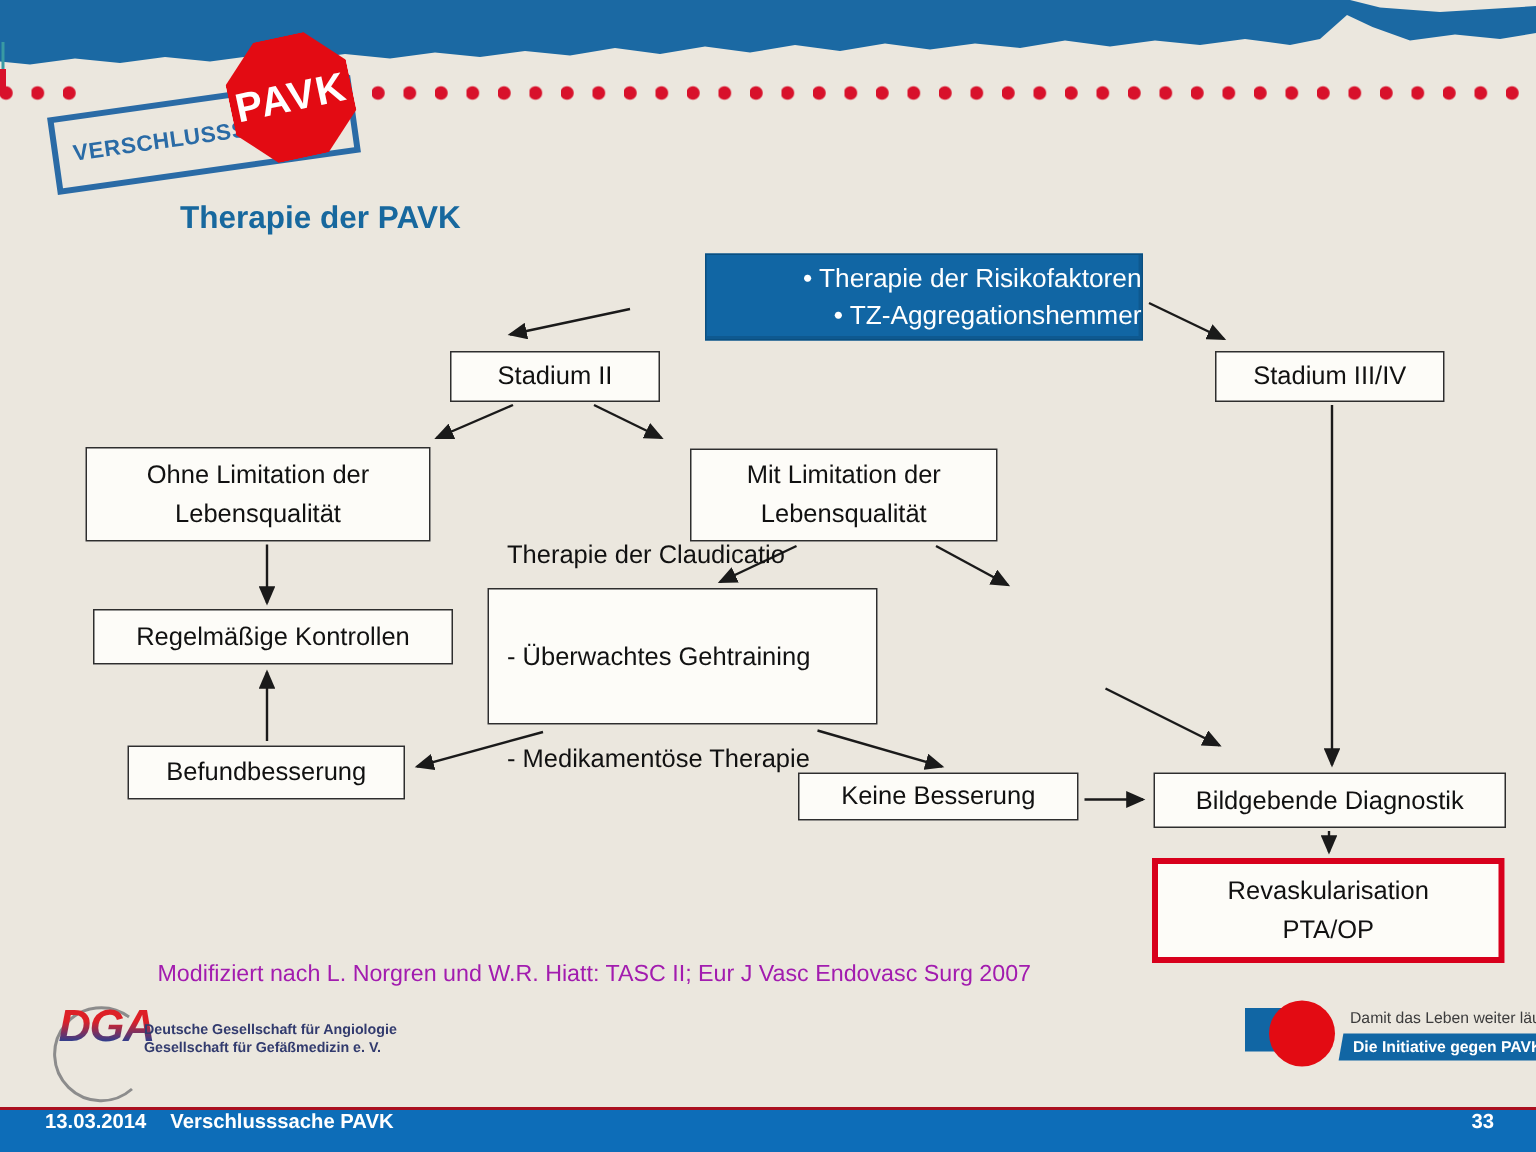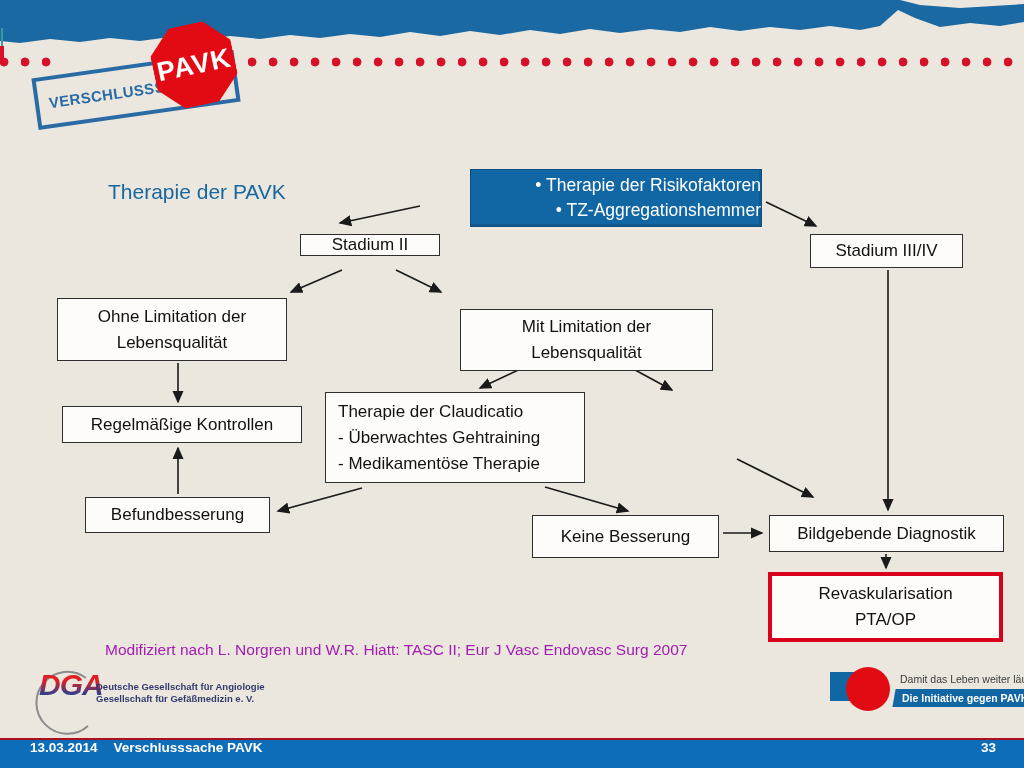--- a/index.html
+++ b/index.html
@@ -27,40 +27,40 @@
     border:4px solid var(--stamp-blue);transform:rotate(-8deg);
     display:flex;align-items:center;background:transparent;}
   .stamp-label{font-size:15px;font-weight:800;color:var(--stamp-blue);
     letter-spacing:.4px;padding-left:10px;white-space:nowrap;}
   .octagon{position:absolute;left:153px;top:24px;width:82px;height:82px;
     background:var(--octagon-red);transform:rotate(-12deg);
     clip-path:polygon(29.3% 0,70.7% 0,100% 29.3%,100% 70.7%,70.7% 100%,29.3% 100%,0 70.7%,0 29.3%);
     display:flex;align-items:center;justify-content:center;}
   .octagon span{color:#fff;font-weight:800;font-size:27px;letter-spacing:1px;}
   
-  .slide-title{position:absolute;left:108px;top:134px;font-size:21px;font-weight:400;color:var(--title-blue);margin-top:46px;}
+  .slide-title{position:absolute;left:120px;top:134px;font-size:21px;font-weight:700;color:var(--title-blue);}
   
   .node{position:absolute;background:#fdfcf8;border:1.5px solid #2e2e2e;
     display:flex;align-items:center;justify-content:center;
     font-size:17px;color:#111;text-align:center;line-height:26px;box-sizing:border-box;}
   .node.col{flex-direction:column;}
-  .node.left{align-items:flex-start;text-align:left;justify-content:center;padding-left:12px;}
+  .node.left{align-items:flex-start;text-align:left;justify-content:center;padding-left:12px;gap:42px;}
   .risk-box{position:absolute;left:470px;top:169px;width:292px;height:58px;box-sizing:border-box;
     background:var(--risk-box-blue);border:1px solid #0a4f80;box-shadow:inset -2px -2px 0 rgba(0,0,0,.12);
     color:#fff;display:flex;flex-direction:column;justify-content:center;
     padding-left:14px;font-size:17.5px;line-height:25px;align-items:flex-end;}
-  .n-stadium2{left:300px;top:234px;width:140px;height:22px;}
+  .n-stadium2{left:300px;top:234px;width:140px;height:34px;}
   .n-stadium34{left:810px;top:234px;width:153px;height:34px;}
   .n-ohne{left:57px;top:298px;width:230px;height:63px;}
-  .n-mit{left:460px;top:309px;width:253px;height:62px;}
+  .n-mit{left:460px;top:299px;width:205px;height:62px;}
   .n-kontrollen{left:62px;top:406px;width:240px;height:37px;}
   .n-claud{left:325px;top:392px;width:260px;height:91px;}
   .n-laesion{left:600px;top:407px;width:227px;height:35px;}
   .n-befund{left:85px;top:497px;width:185px;height:36px;}
-  .n-keine{left:532px;top:515px;width:187px;height:43px;}
+  .n-keine{left:532px;top:515px;width:187px;height:32px;}
   .n-bild{left:769px;top:515px;width:235px;height:37px;}
   .n-revask{left:768px;top:572px;width:235px;height:70px;border:4px solid var(--revask-border-red);}
   .bold{font-weight:400;}
   .arrows{position:absolute;left:0;top:0;pointer-events:none;}
   
   .citation{position:absolute;left:105px;top:641px;font-size:15.5px;color:#a21caf;}
   
   .dga{position:absolute;left:26px;top:664px;width:210px;height:62px;}
   .dga-arc{position:absolute;left:0;top:6px;}
   .dga-acronym{position:absolute;left:13px;top:4px;font-size:30px;font-weight:800;font-style:italic;

